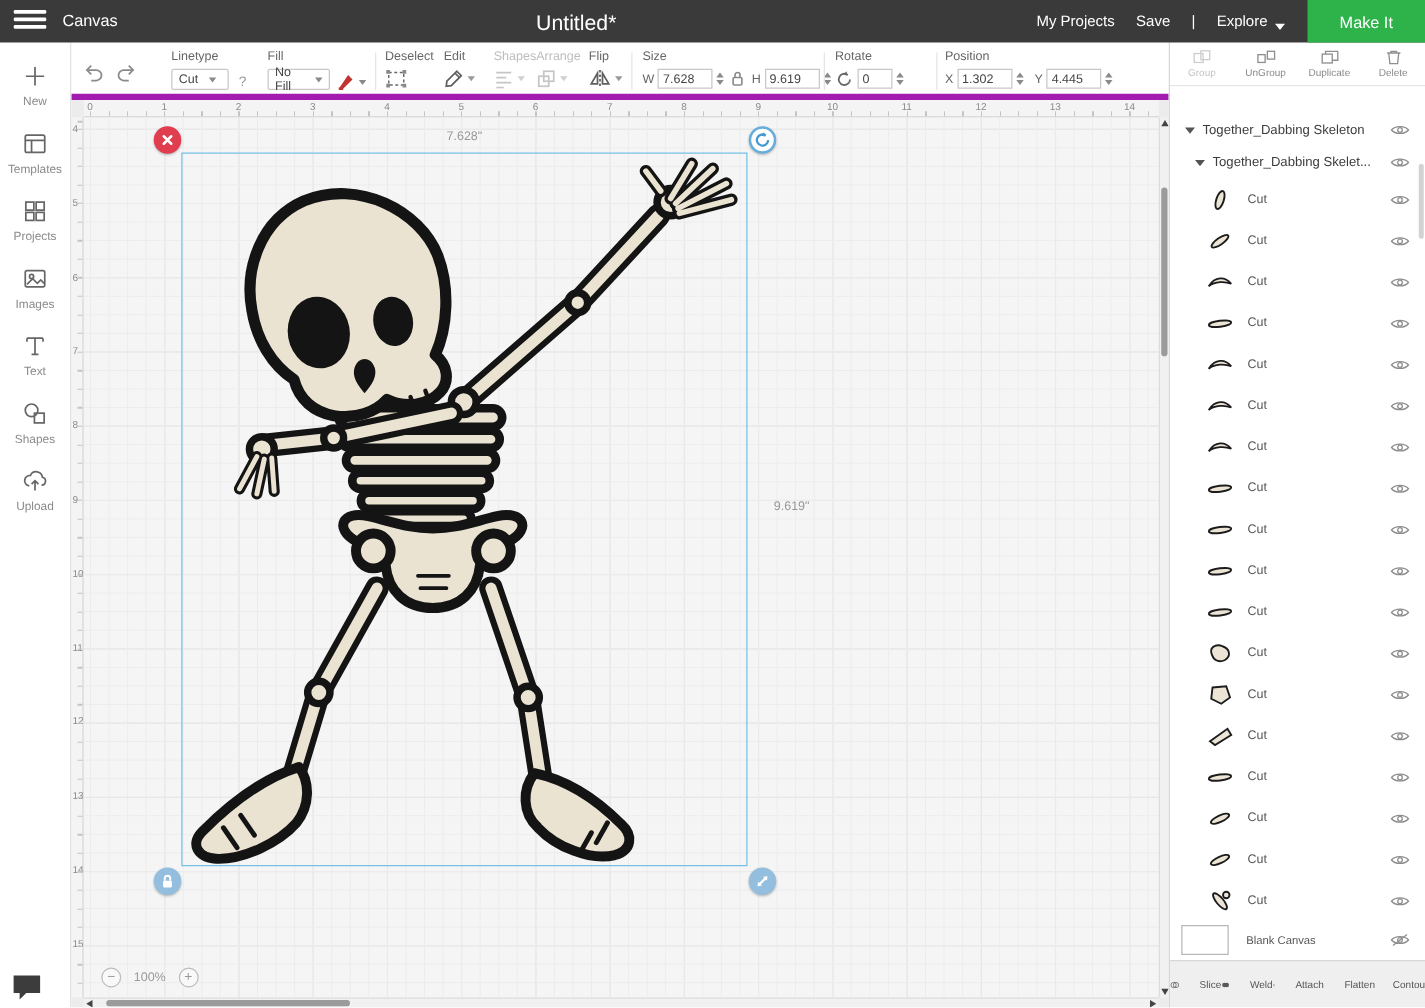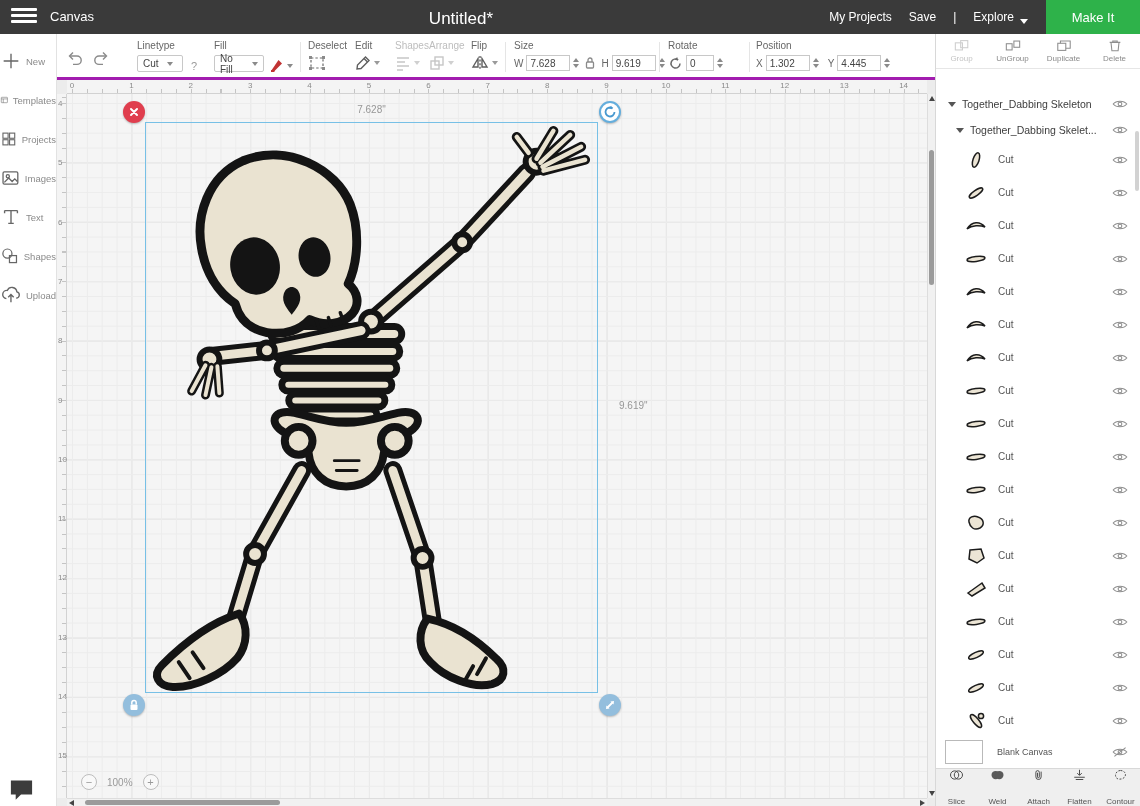--- a/index.html
+++ b/index.html
@@ -14,28 +14,28 @@
   .doc-title{position:absolute;left:461px;top:9px;transform:translateX(-50%);font-size:17px}
   .topbar-right{position:absolute;right:112px;top:0;height:34px;display:flex;align-items:center;gap:17px;font-size:12px}
   .topbar-right .lnk{cursor:pointer}
   .explore{display:flex;align-items:flex-end;gap:6px;cursor:pointer}
   .caret-w{width:0;height:0;border-left:4px solid transparent;border-right:4px solid transparent;border-top:5px solid #fff}
   .make-it{position:absolute;right:0;top:0;width:94px;height:34px;background:var(--brand-green,#2eb24a);
     color:#fff;font-size:13px;display:flex;align-items:center;justify-content:center;cursor:pointer}
 
   
   .sidebar{position:absolute;left:0;top:34px;bottom:0;width:57px;background:#fff;border-right:1px solid #e2e2e2;z-index:30}
-  .side-item{display:flex;flex-direction:row;align-items:center;gap:4px;padding:9px 0 8px;cursor:pointer}
+  .side-item{display:flex;flex-direction:column;align-items:center;gap:4px;padding:9px 0 8px;cursor:pointer}
   .side-item:first-child{margin-top:7px}
   .side-item svg{width:22px;height:22px;stroke:#666;fill:none;stroke-width:1.5}
   .side-item .lbl{font-size:9.5px;color:#8a8a8a}
   .chat{position:absolute;left:8px;bottom:5px;width:27px;height:23px;cursor:pointer}
 
   
-  .toolbar{position:absolute;left:57px;top:34px;right:205px;height:46px;background:#fff;border-bottom:3px solid #a21caf;z-index:25}
+  .toolbar{position:absolute;left:57px;top:34px;right:205px;height:46px;background:#fff;border-bottom:5px solid #a21caf;z-index:25}
   .tgroup{position:absolute;top:6px}
   .tlabel{font-size:10px;color:#666;margin-bottom:4px;white-space:nowrap}
   .tlabel.dim{color:#bdbdbd}
   .tctrl{display:flex;align-items:center;gap:3px}
   .selectbox{border:1px solid #c8c8c8;border-radius:2px;height:17px;display:flex;align-items:center;gap:8px;
     padding:0 5px;font-size:10px;color:#444;background:#fff;cursor:pointer}
   .caret-g{width:0;height:0;border-left:3.5px solid transparent;border-right:3.5px solid transparent;border-top:4.5px solid #8a8a8a}
   .mini-caret{width:0;height:0;border-left:3px solid transparent;border-right:3px solid transparent;border-top:4px solid #9a9a9a;margin-left:3px}
   .help{position:absolute;left:134px;top:26px;font-size:11px;color:#9a9a9a;cursor:pointer}
   input.num{width:44px;height:16px;border:1px solid #c8c8c8;font-size:10px;color:#444;padding:0 3px;font-family:inherit;background:#fff}
@@ -112,21 +112,21 @@
   .chev{width:0;height:0;border-left:4px solid transparent;border-right:4px solid transparent;border-top:5px solid #555;margin-right:6px;flex:0 0 auto;cursor:pointer}
   .gtitle{font-size:10.5px;color:#3d3d3d;flex:1;white-space:nowrap;overflow:hidden;text-overflow:ellipsis}
   .eye{flex:0 0 auto;cursor:pointer;display:flex;align-items:center}
   .eye-svg{width:16px;height:10px;fill:none;stroke:#8d8d8d;stroke-width:1.3}
   .pscroll{position:absolute;right:1px;top:97px;width:4px;height:60px;background:#d2d2d2;border-radius:2px}
   .blank-row{position:absolute;bottom:38px;left:0;right:0;height:32px;display:flex;align-items:center;background:#fff}
   .swatch{width:38px;height:24px;background:#fff;border:1px solid #b9b9b9;margin-left:9px;flex:0 0 auto}
   .blank-lbl{font-size:9px;color:#555;margin-left:14px;flex:1}
   .blank-row .eye{margin-right:12px}
   .btoolbar{position:absolute;bottom:0;left:0;right:0;height:38px;background:#efefef;border-top:1px solid #d8d8d8;display:flex;overflow:hidden}
-  .btool{width:41px;display:flex;flex-direction:column;align-items:center;justify-content:center;gap:16px;font-size:8px;color:#555;cursor:pointer;flex:0 0 auto}
+  .btool{width:41px;display:flex;flex-direction:row;align-items:center;justify-content:center;gap:16px;font-size:8px;color:#555;cursor:pointer;flex:0 0 auto}
   .btool svg{width:19px;height:14px;fill:none;stroke:#474747;stroke-width:1.3}
 </style>
 </head>
 <body>
 
 <header class="topbar">
   <div class="hamburger">
       <span></span>
       <span></span>
       <span></span>

